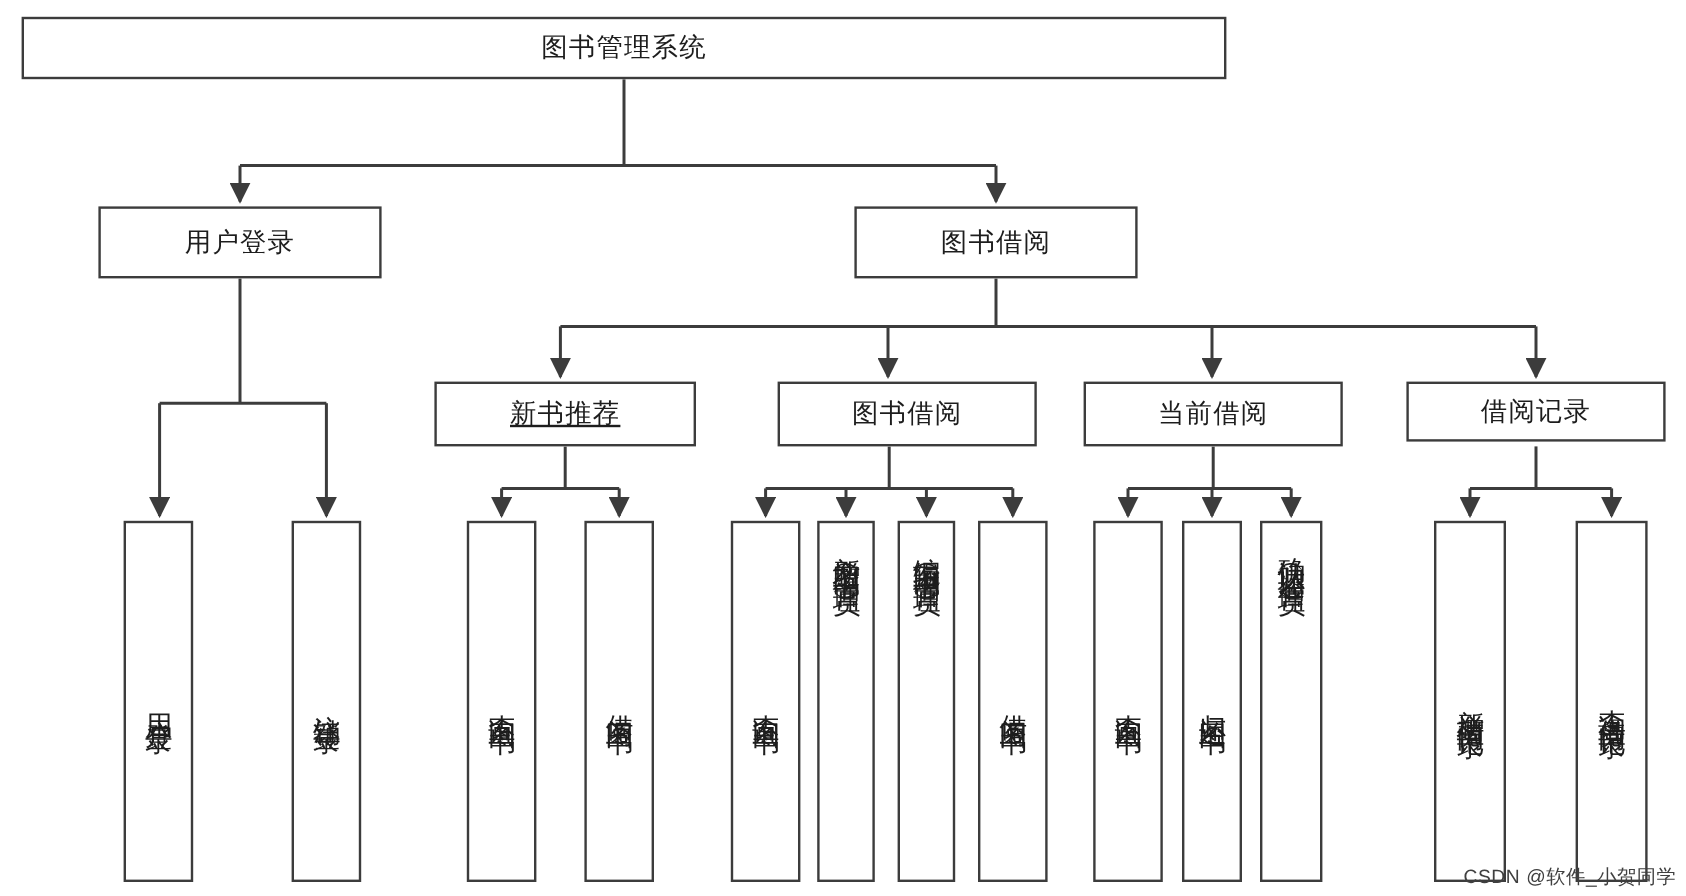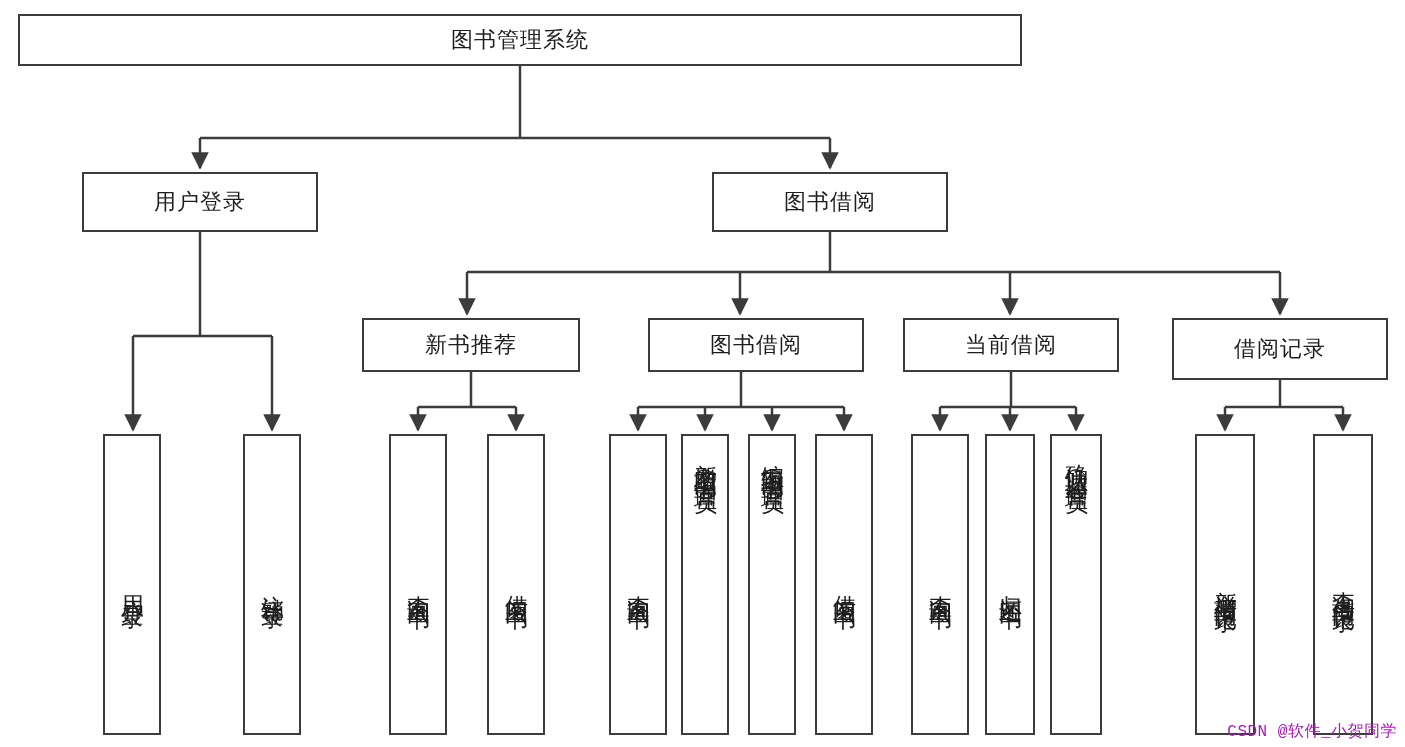--- a/index.html
+++ b/index.html
@@ -63,25 +63,24 @@
   }
   .v-node.top-text {
     align-items: flex-start;
     padding-top: 10px;
   }
   #watermark {
     position: absolute;
     right: 8px;
     bottom: 5px;
     font-size: 16px;
-    color: #a21caf;
+    color: #404040;
     letter-spacing: 0.5px;
     white-space: nowrap;
     z-index: 5;
-    font-family: Liberation Mono, monospace;
   }
 </style>
 </head>
 <body>
 
 <div id="diagram-root">
 
   <svg id="edge-layer" viewBox="0 0 1405 747" width="1405" height="747" xmlns="http://www.w3.org/2000/svg">
     <defs>
       <marker id="arrow" viewBox="0 0 10 10" refX="9" refY="5" markerWidth="7" markerHeight="7" orient="auto-start-reverse">
@@ -129,24 +128,24 @@
       <path d="M 1225 407 L 1343 407"></path>
       <path d="M 1225 407 L 1225 430" marker-end="url(#arrow)"></path>
       <path d="M 1343 407 L 1343 430" marker-end="url(#arrow)"></path>
     </g>
   </svg>
 
   <div id="node-layer">
       <div class="node h-node" style="left: 18px; top: 14px; width: 1004px; height: 52px;">图书管理系统</div>
       <div class="node h-node" style="left: 82px; top: 172px; width: 236px; height: 60px;">用户登录</div>
       <div class="node h-node" style="left: 712px; top: 172px; width: 236px; height: 60px;">图书借阅</div>
-      <div class="node h-node" style="left: 362px; top: 318px; width: 218px; height: 54px;">新书推荐</div>
+      <div class="node h-node" style="left: 362px; top: 318px; width: 218px; height: 54px; text-decoration: underline;">新书推荐</div>
       <div class="node h-node" style="left: 648px; top: 318px; width: 216px; height: 54px;">图书借阅</div>
       <div class="node h-node" style="left: 903px; top: 318px; width: 216px; height: 54px;">当前借阅</div>
-      <div class="node h-node" style="left: 1172px; top: 318px; width: 216px; height: 62px;">借阅记录</div>
+      <div class="node h-node" style="left: 1172px; top: 318px; width: 216px; height: 50px;">借阅记录</div>
       <div class="node v-node tall-text" style="left: 103px; top: 434px; width: 58px; height: 301px;">
         <span class="v-label">用户登录</span>
       </div>
       <div class="node v-node tall-text" style="left: 243px; top: 434px; width: 58px; height: 301px;">
         <span class="v-label">注销登录</span>
       </div>
       <div class="node v-node tall-text" style="left: 389px; top: 434px; width: 58px; height: 301px;">
         <span class="v-label">查询图书</span>
       </div>
       <div class="node v-node tall-text" style="left: 487px; top: 434px; width: 58px; height: 301px;">

